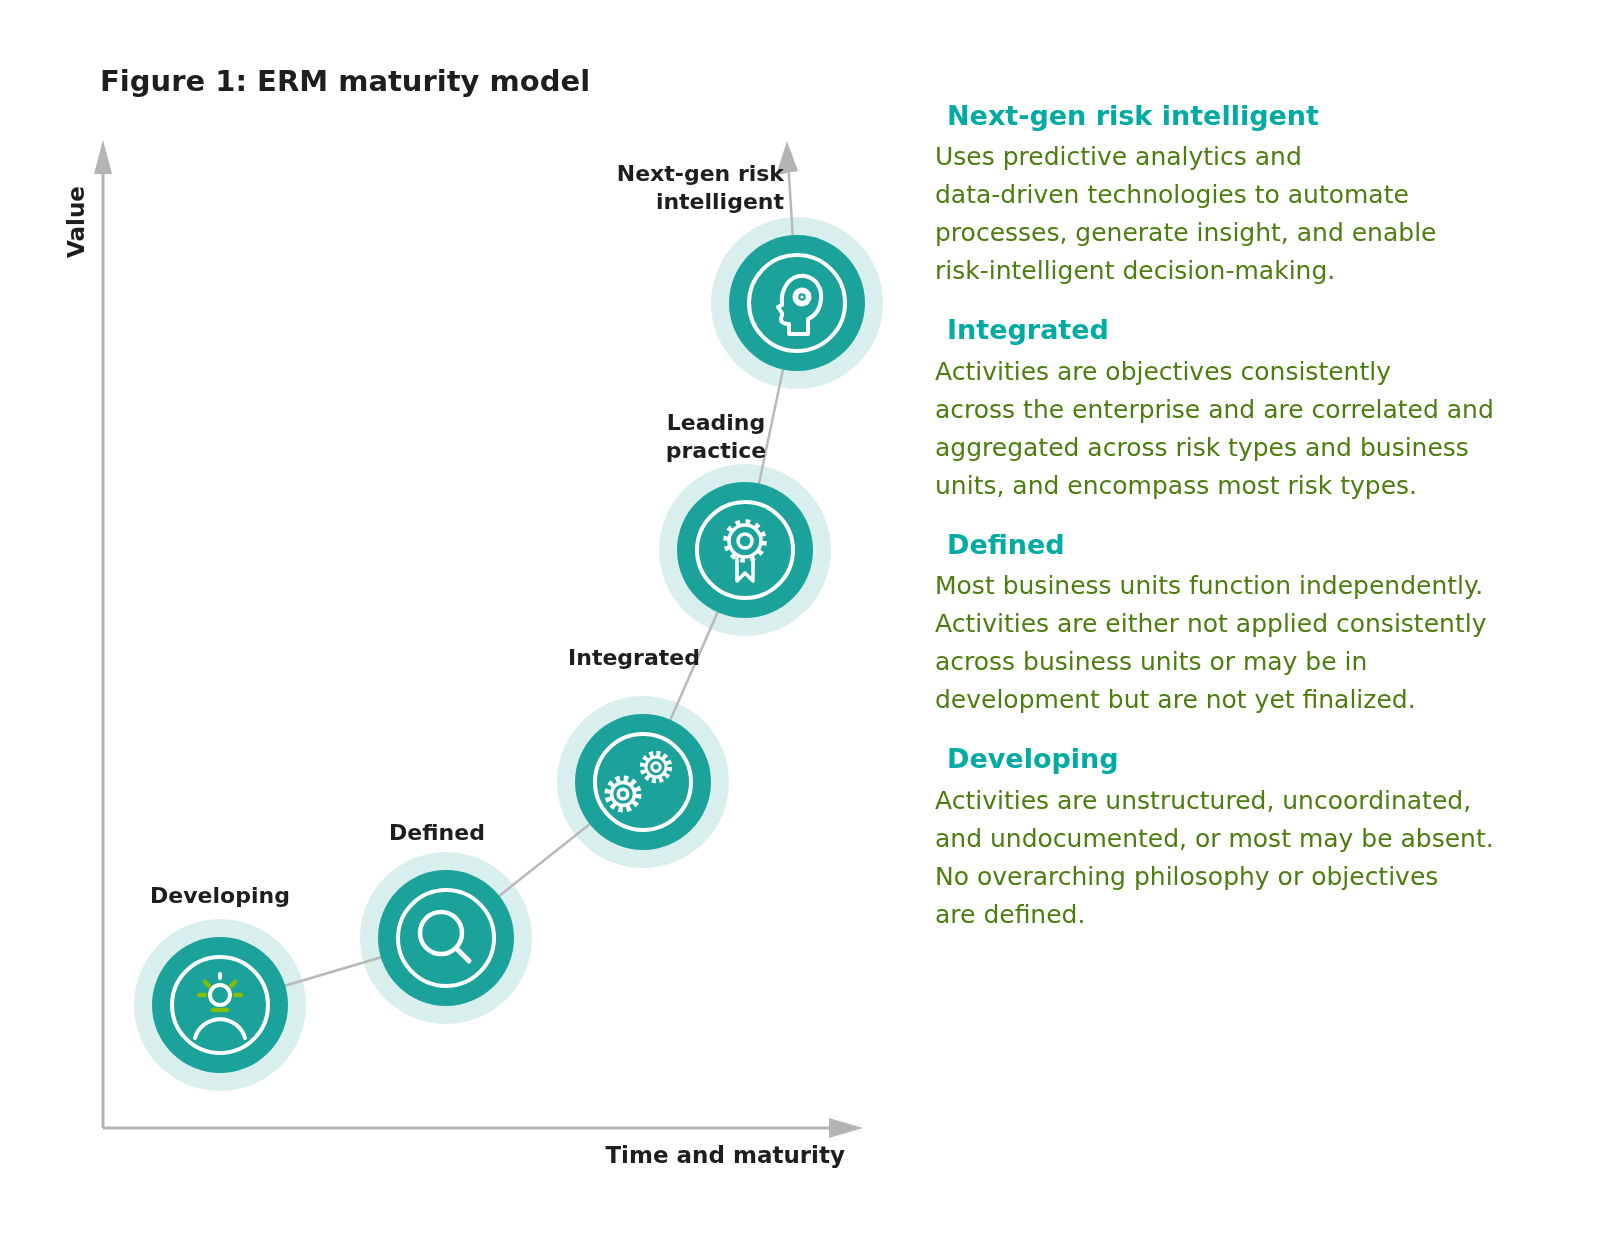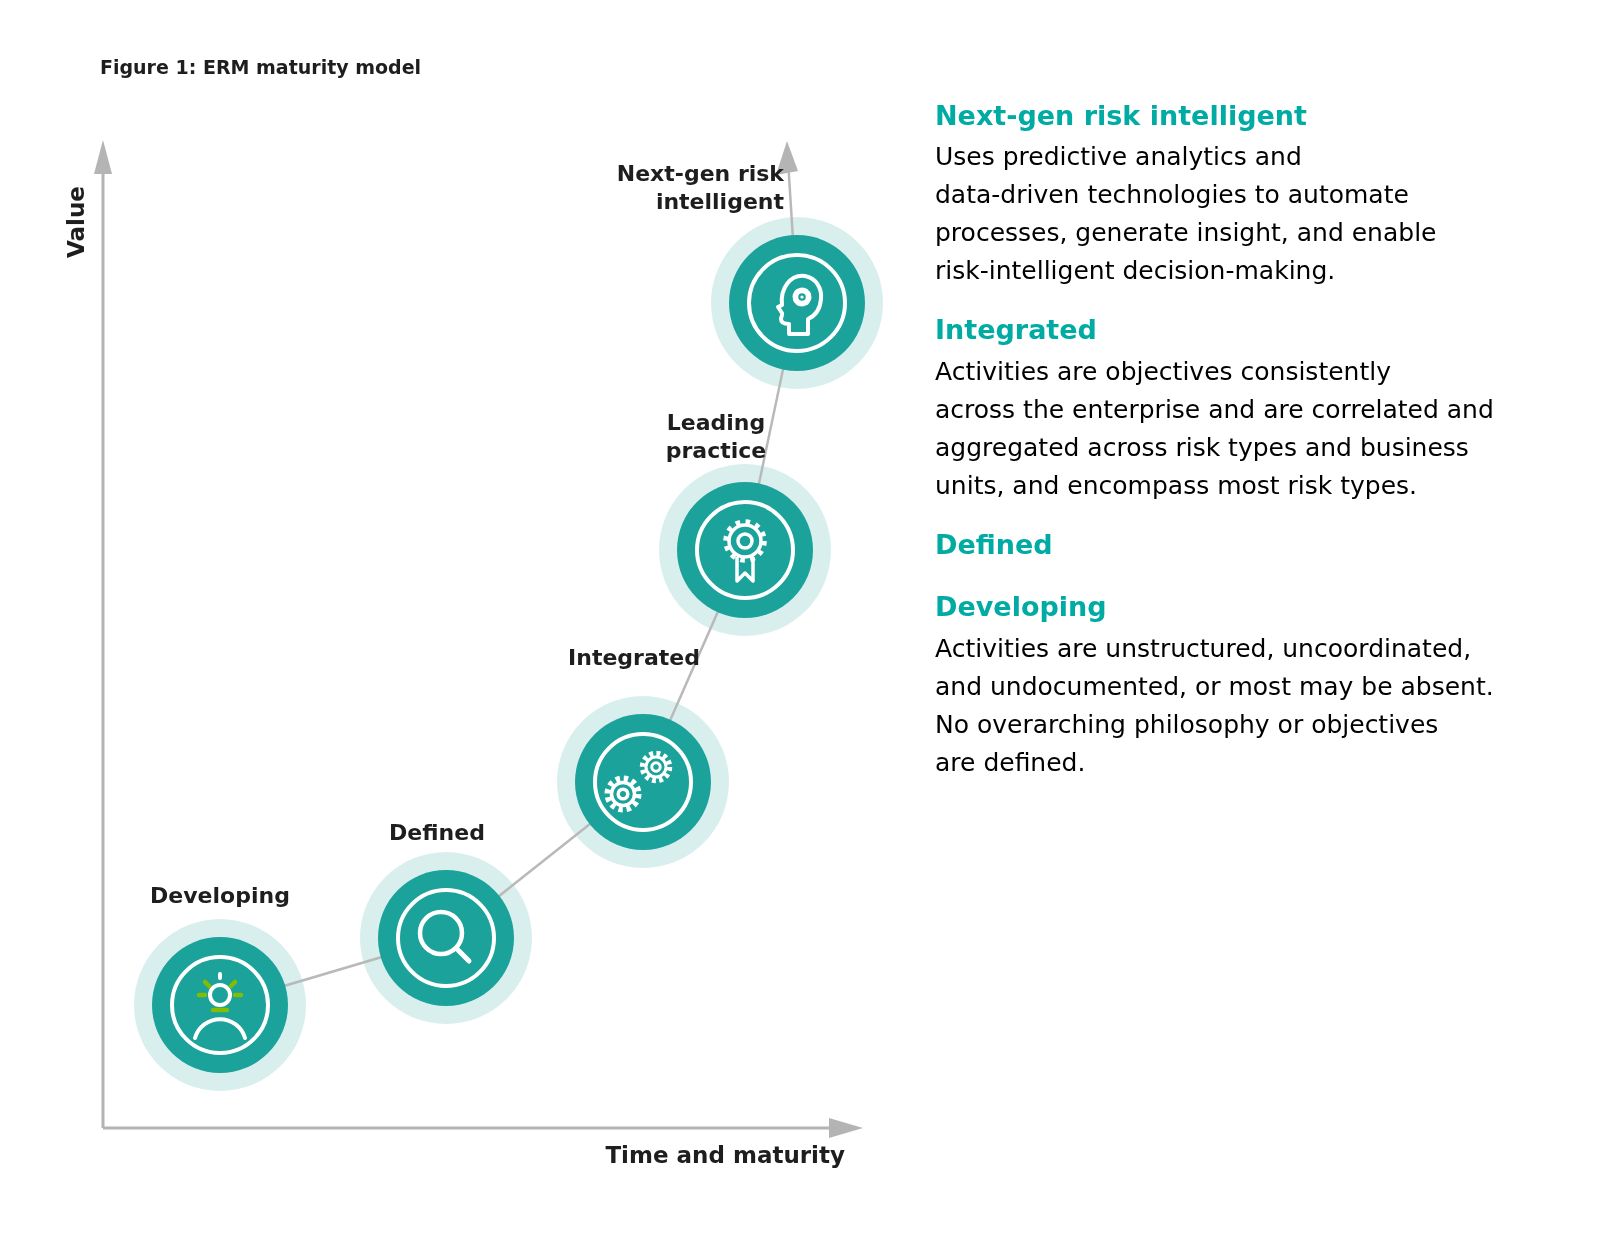--- a/index.html
+++ b/index.html
@@ -1,26 +1,26 @@
 <!DOCTYPE html>
 <html><head>
 <meta charset="utf-8">
 <style>
   html,body{margin:0;padding:0;background:#ffffff;}
   #canvas{position:relative;width:1610px;height:1249px;background:#ffffff;overflow:hidden;
           font-family:"DejaVu Sans","Liberation Sans",sans-serif;}
-  .figure-title{position:absolute;left:100px;top:56px;font-size:19px;font-weight:700;color:#1e1e1e;}
+  .figure-title{position:absolute;left:100px;top:64px;font-size:29px;font-weight:700;color:#1e1e1e;}
   #diagram-svg{position:absolute;left:0;top:0;}
   svg text{font-family:"DejaVu Sans","Liberation Sans",sans-serif;font-weight:700;fill:#1e1e1e;}
   .stage-label{font-size:22px;}
   .axis-label{font-size:23px;}
   .legend{position:absolute;left:935px;top:100px;width:660px;display:flex;flex-direction:column;gap:24px;}
   .legend-block{display:block;}
-  .legend-heading{font-size:27px;font-weight:700;color:#00aba4;line-height:1.2;margin:0 0 6px 0;}
-  .legend-body{font-size:25px;color:#000000;line-height:38px;white-space:pre-line;}
+  .legend-heading{font-size:27px;font-weight:700;color:#00aba4;line-height:1.2;margin:0 0 6px 12px;}
+  .legend-body{font-size:25px;color:#4d7c0f;line-height:38px;white-space:pre-line;}
 </style>
 </head>
 <body>
 
 <div id="canvas">
 
   <div class="figure-title">Figure 1: ERM maturity model</div>
 
   <svg id="diagram-svg" width="910" height="1249" viewBox="0 0 910 1249">
 
@@ -131,20 +131,24 @@
     </div>
     <div class="legend-block">
       <div class="legend-heading">Integrated</div>
       <div class="legend-body">Activities are objectives consistently
 across the enterprise and are correlated and
 aggregated across risk types and business
 units, and encompass most risk types.</div>
     </div>
     <div class="legend-block">
       <div class="legend-heading">Defined</div>
+      <div class="legend-body">Most business units function independently.
+Activities are either not applied consistently
+across business units or may be in
+development but are not yet finalized.</div>
     </div>
     <div class="legend-block">
       <div class="legend-heading">Developing</div>
       <div class="legend-body">Activities are unstructured, uncoordinated,
 and undocumented, or most may be absent.
 No overarching philosophy or objectives
 are defined.</div>
     </div>
   </div>
 

